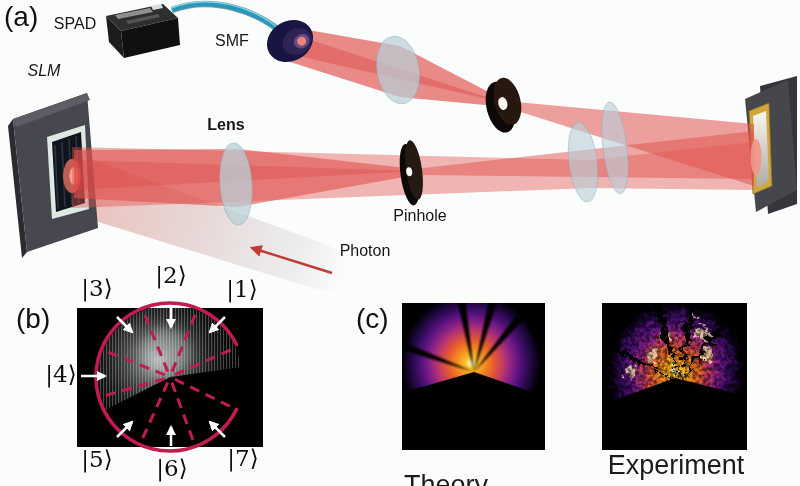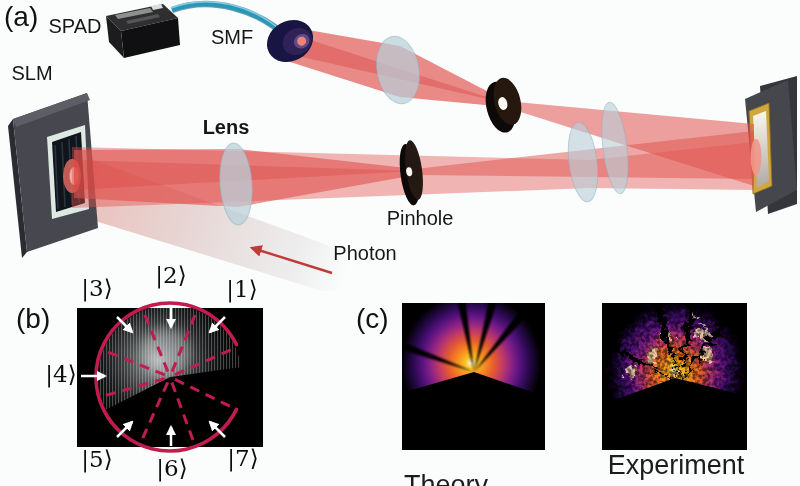--- a/index.html
+++ b/index.html
@@ -1,20 +1,20 @@
 <!DOCTYPE html>
 <html><head>
 <meta charset="utf-8">
 <style>
   html,body{margin:0;padding:0;background:#e9eced;}
   #stage{position:relative;width:800px;height:486px;background:#fbfdfd;overflow:hidden;
          font-family:"Liberation Sans",sans-serif;}
   #stage svg{position:absolute;left:0;top:0;}
   .lbl{position:absolute;color:#161616;line-height:1;white-space:nowrap;
-       transform:translateX(-50%);font-size:20px;}
+       transform:translateX(-50%);font-size:16px;}
   .panel-letter{transform:none;font-size:28px;color:#111;}
   .ket{font-family:"DejaVu Serif","DejaVu Sans",serif;font-size:23px;color:#0d0d0d;
        transform:translateX(-50%);}
   .cap{font-size:27px;color:#1c1c1c;}
 </style>
 </head>
 <body>
 
 <div id="stage">
 
@@ -251,22 +251,22 @@
           </g>
         </g>
         <rect x="602" y="303" width="145" height="147" fill="#000000" filter="url(#speckle)" opacity="0.55"></rect>
       </g>
     </g>
   </g>
 </svg>
 
 <div class="lbl panel-letter" style="left:4px;top:3px;">(a)</div>
 <div class="lbl" style="left:75px;top:16px;">SPAD</div>
-<div class="lbl" style="left:232px;top:27px;">SMF</div>
-<div class="lbl" style="left:32px;top:63px;">SLM</div>
+<div class="lbl" style="left:232px;top:33px;">SMF</div>
+<div class="lbl" style="left:44px;top:63px;font-style:italic;">SLM</div>
 <div class="lbl" style="left:226px;top:117px;font-weight:bold;">Lens</div>
 <div class="lbl" style="left:420px;top:208px;text-align:center;">Pinhole</div>
 <div class="lbl" style="left:365px;top:243px;">Photon</div>
 
 <div class="lbl panel-letter" style="left:16px;top:305px;">(b)</div>
 <div class="lbl ket" style="left:242px;top:278px;">|1⟩</div>
 <div class="lbl ket" style="left:171px;top:264px;">|2⟩</div>
 <div class="lbl ket" style="left:97px;top:277px;">|3⟩</div>
 <div class="lbl ket" style="left:61px;top:363px;">|4⟩</div>
 <div class="lbl ket" style="left:97px;top:448px;">|5⟩</div>

